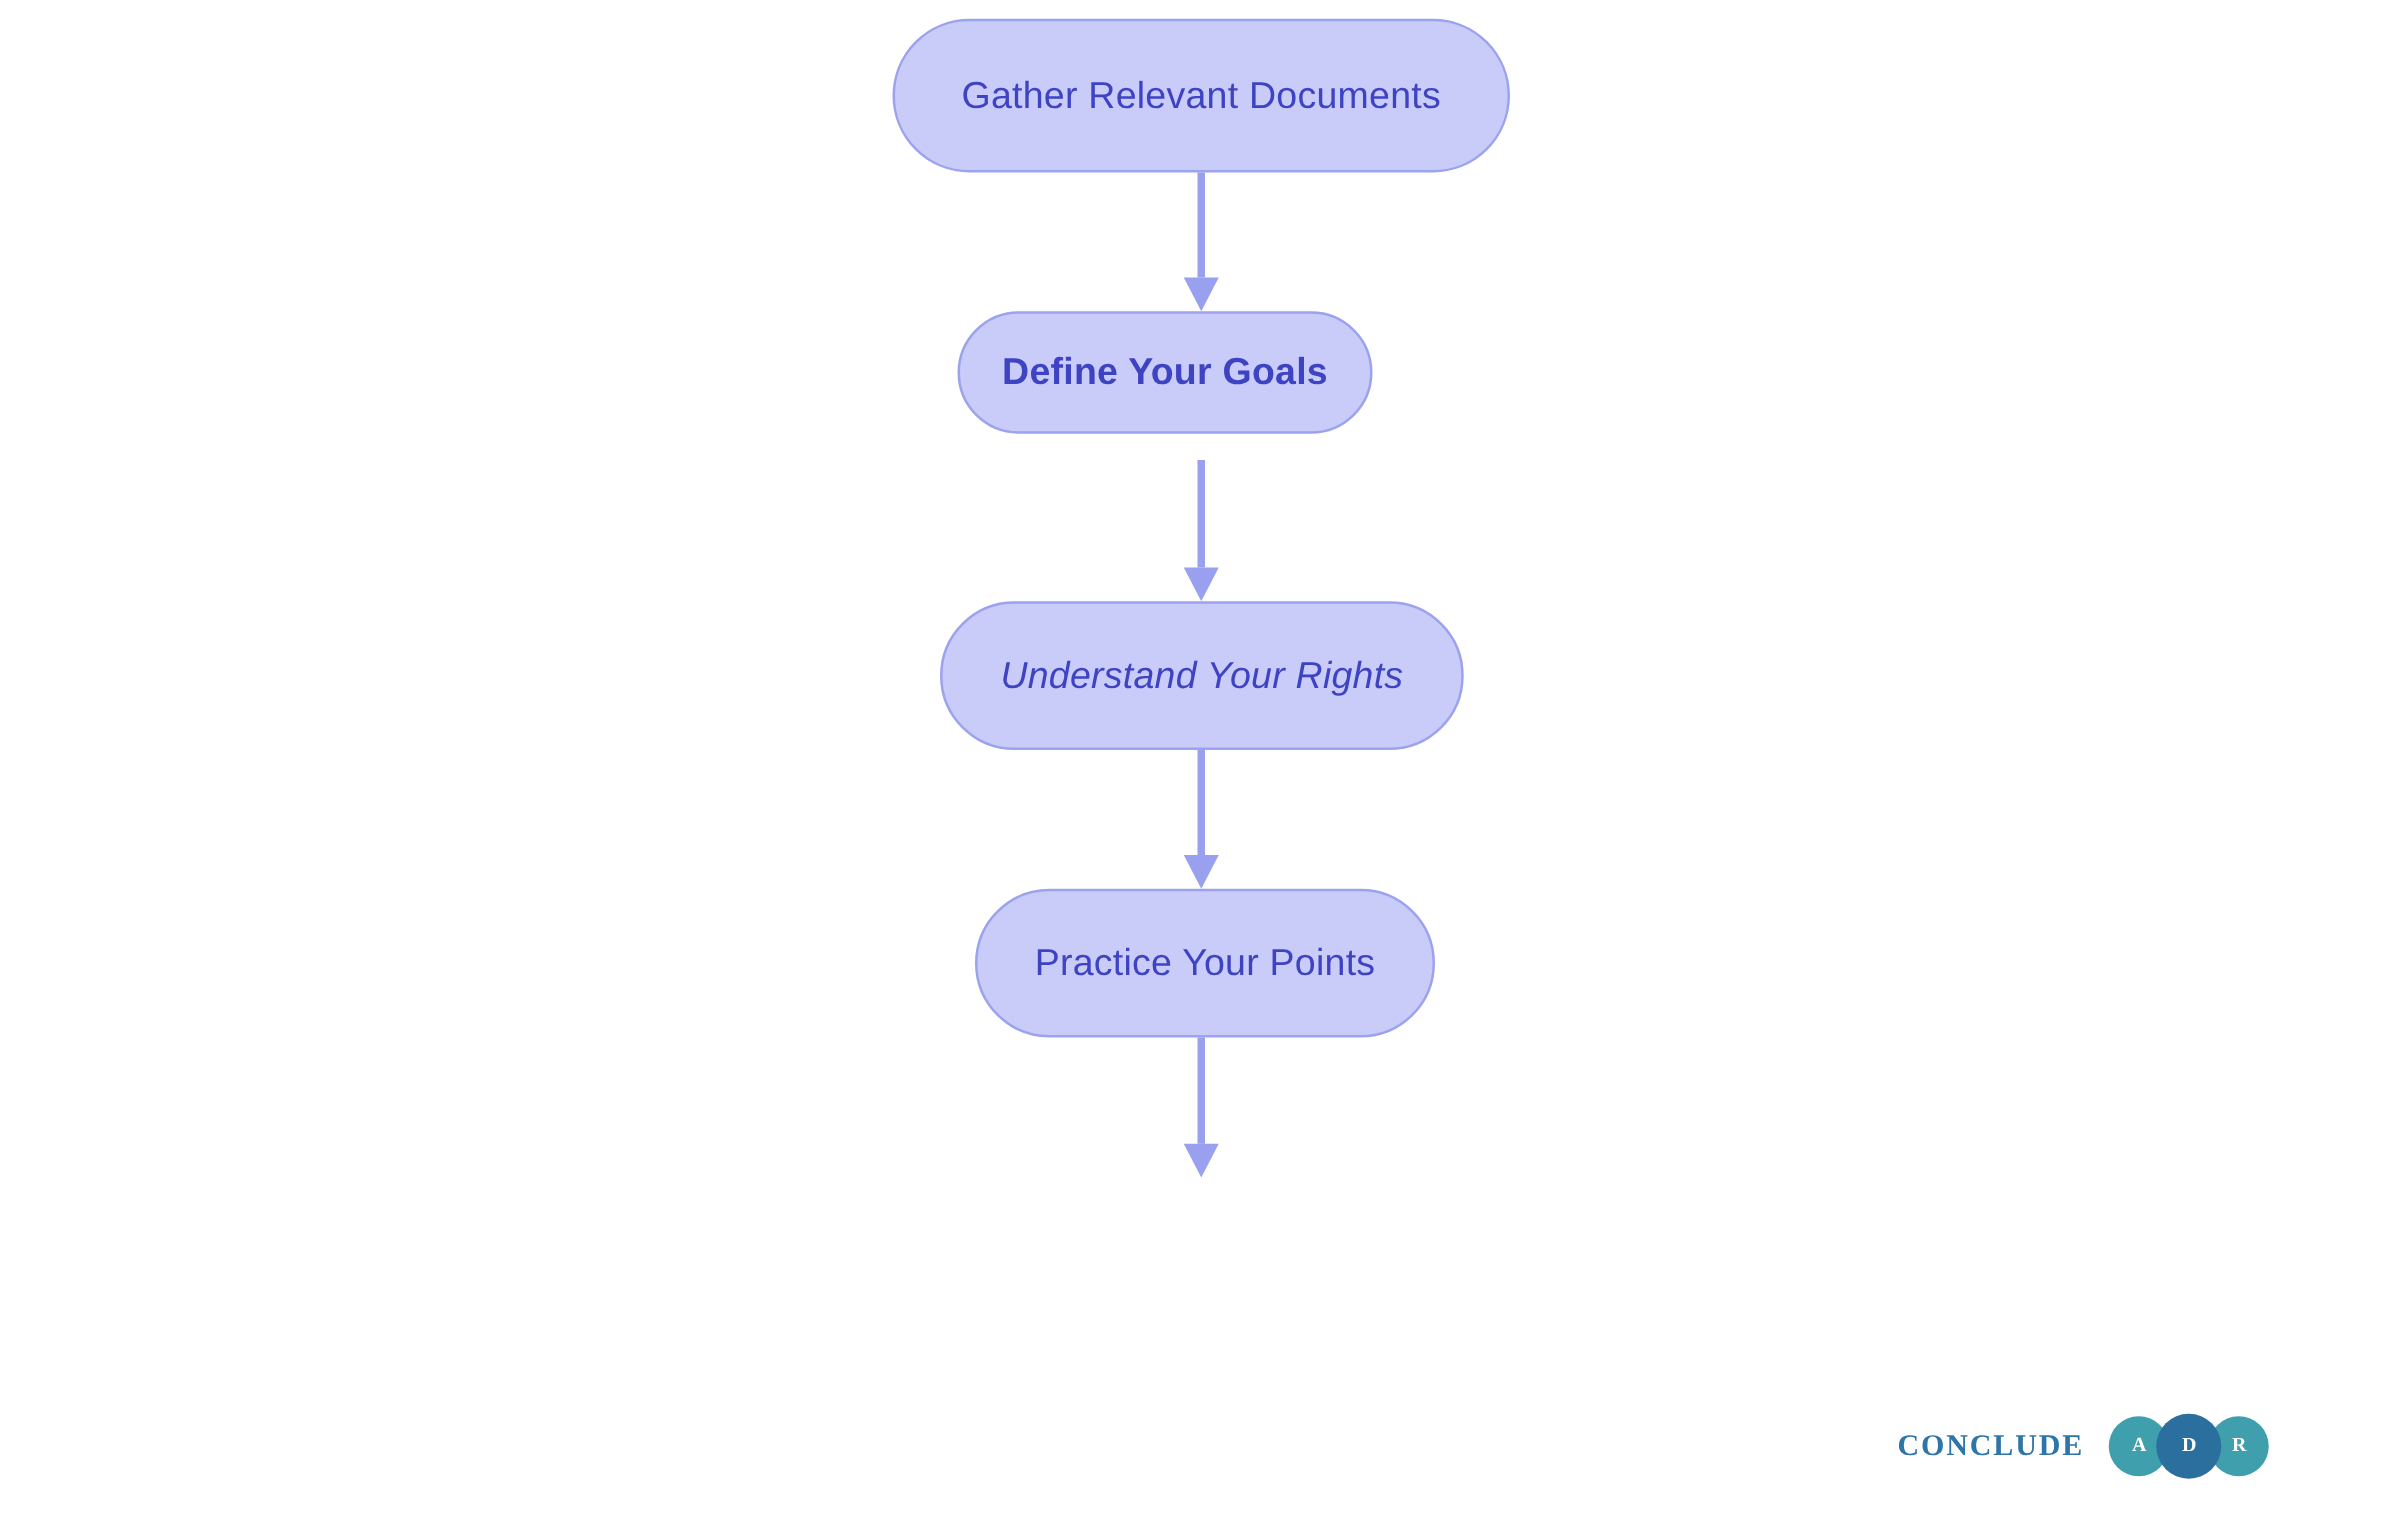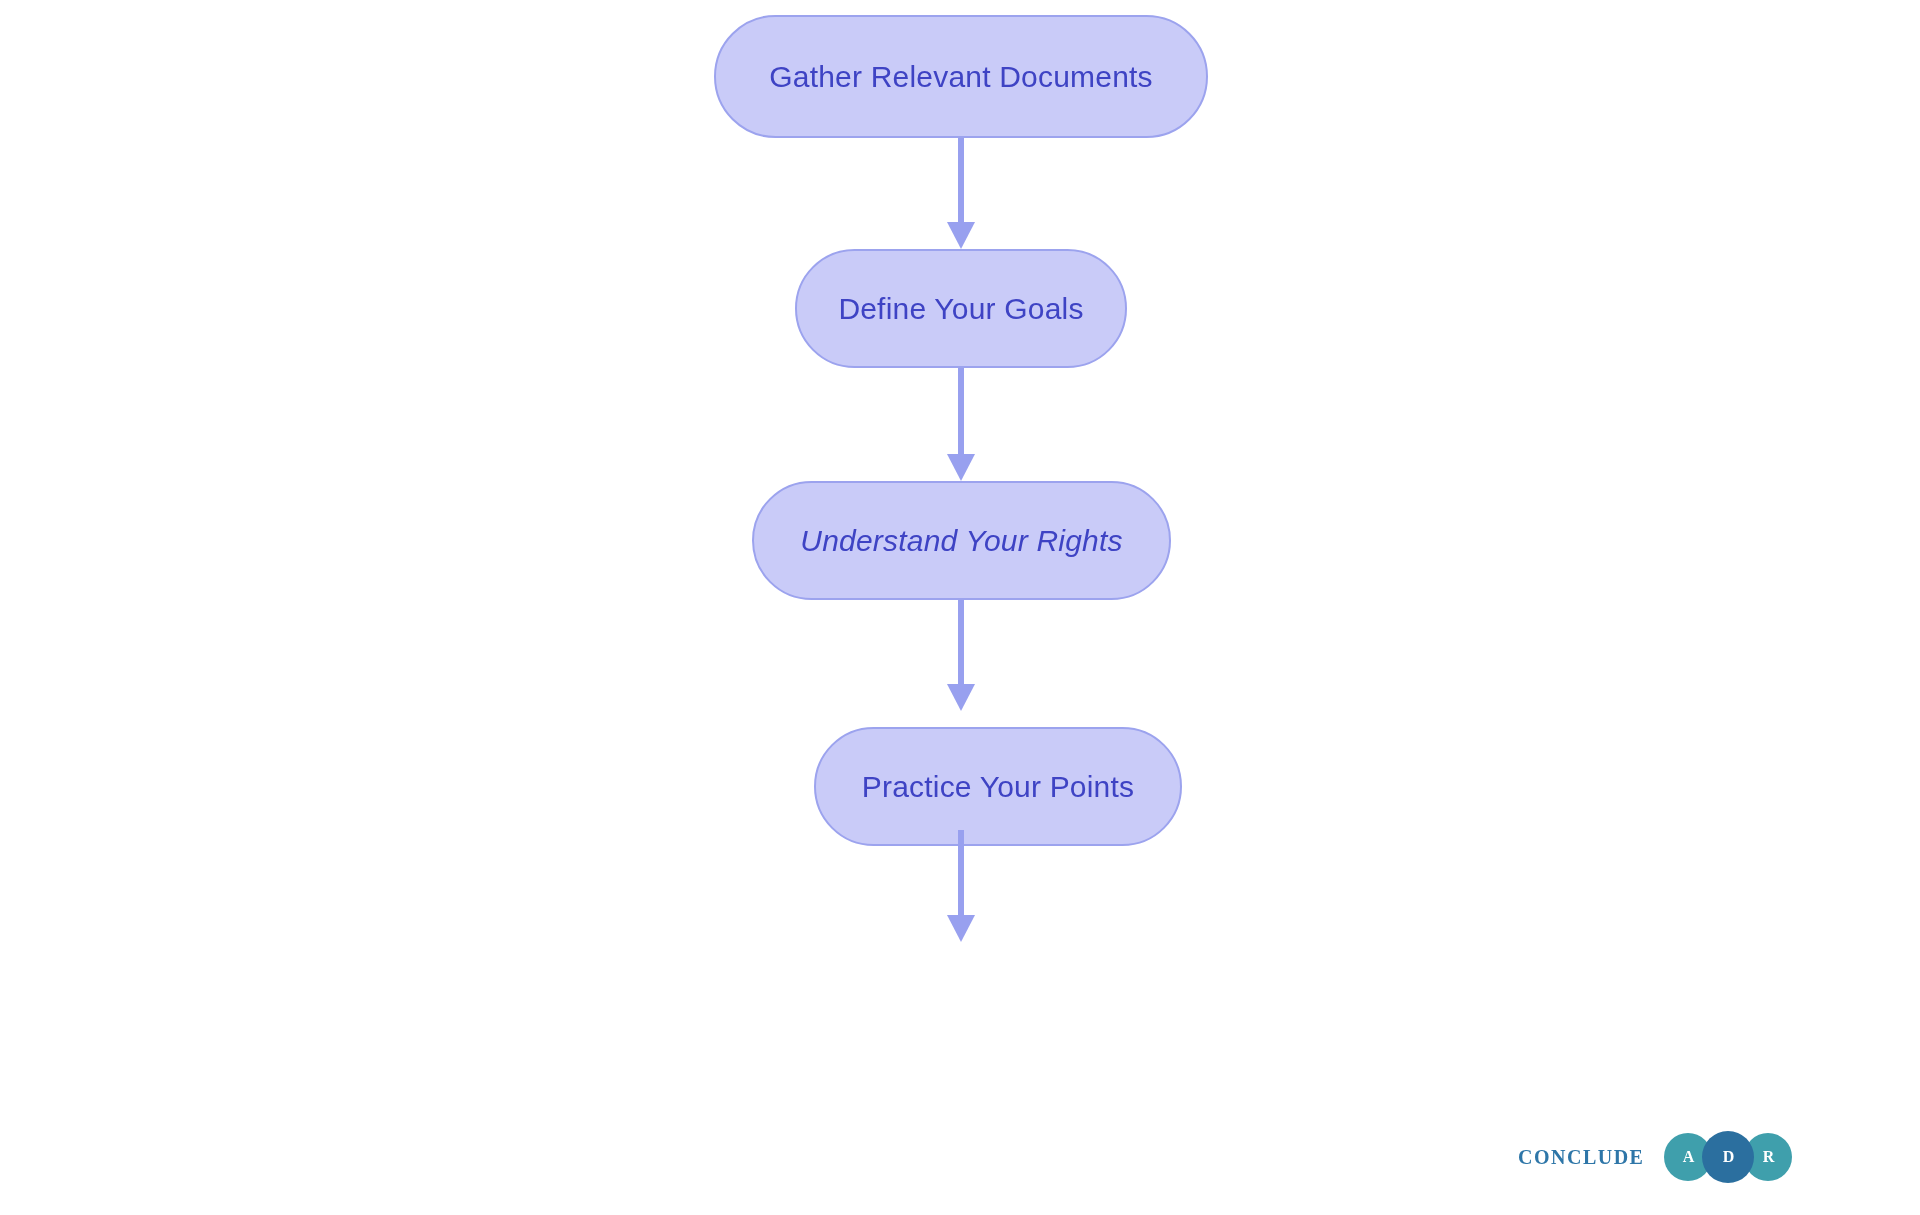--- a/index.html
+++ b/index.html
@@ -50,21 +50,21 @@
     position: absolute;
     left: 1518px;
     top: 1128px;
     height: 58px;
     display: flex;
     align-items: center;
   }
   #logo-wordmark {
     font-family: "Liberation Serif", "DejaVu Serif", serif;
     font-weight: 700;
-    font-size: 20px;
+    font-size: 24px;
     letter-spacing: 1.5px;
     line-height: 1;
     white-space: nowrap;
   }
   #logo-badges {
     display: flex;
     align-items: center;
     margin-left: 20px;
   }
   .logo-badge {
@@ -95,27 +95,27 @@
           <span>D</span>
         </div>
         <div class="logo-badge" style="width: 48px; height: 48px; background: rgb(63, 159, 172); color: rgb(255, 255, 255);">
           <span>R</span>
         </div>
       </div>
   </div>
 <div class="flow-node" style="left: 714px; top: 15px; width: 494px; height: 123px;">
       <span>Gather Relevant Documents</span>
     </div>
-    <div class="flow-node" style="left: 795px; top: 249px; width: 332px; height: 119px;">
+    <div class="flow-node" style="left: 766px; top: 249px; width: 332px; height: 98px; font-weight: bold;">
       <span>Define Your Goals</span>
     </div>
     <div class="flow-node" style="left: 752px; top: 481px; width: 419px; height: 119px; font-style: italic;">
       <span>Understand Your Rights</span>
     </div>
-    <div class="flow-node" style="left: 814px; top: 711px; width: 368px; height: 119px; margin-top: 16px;">
+    <div class="flow-node" style="left: 780px; top: 711px; width: 368px; height: 119px;">
       <span>Practice Your Points</span>
     </div>
     <div class="edge-line" style="left: 958px; top: 138px; height: 84px;"></div>
     <div class="edge-head" style="left: 947px; top: 222px; border-left-width: 14px; border-right-width: 14px; border-top-width: 27px;"></div>
     <div class="edge-line" style="left: 958px; top: 368px; height: 86px;"></div>
     <div class="edge-head" style="left: 947px; top: 454px; border-left-width: 14px; border-right-width: 14px; border-top-width: 27px;"></div>
     <div class="edge-line" style="left: 958px; top: 600px; height: 84px;"></div>
     <div class="edge-head" style="left: 947px; top: 684px; border-left-width: 14px; border-right-width: 14px; border-top-width: 27px;"></div>
     <div class="edge-line" style="left: 958px; top: 830px; height: 85px;"></div>
     <div class="edge-head" style="left: 947px; top: 915px; border-left-width: 14px; border-right-width: 14px; border-top-width: 27px;"></div>

